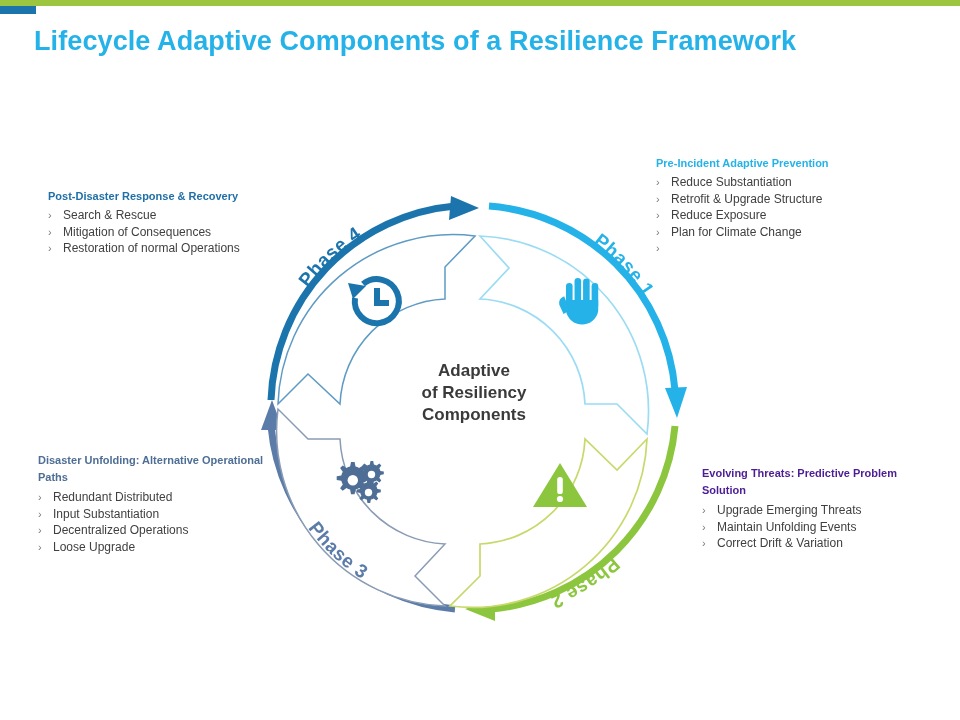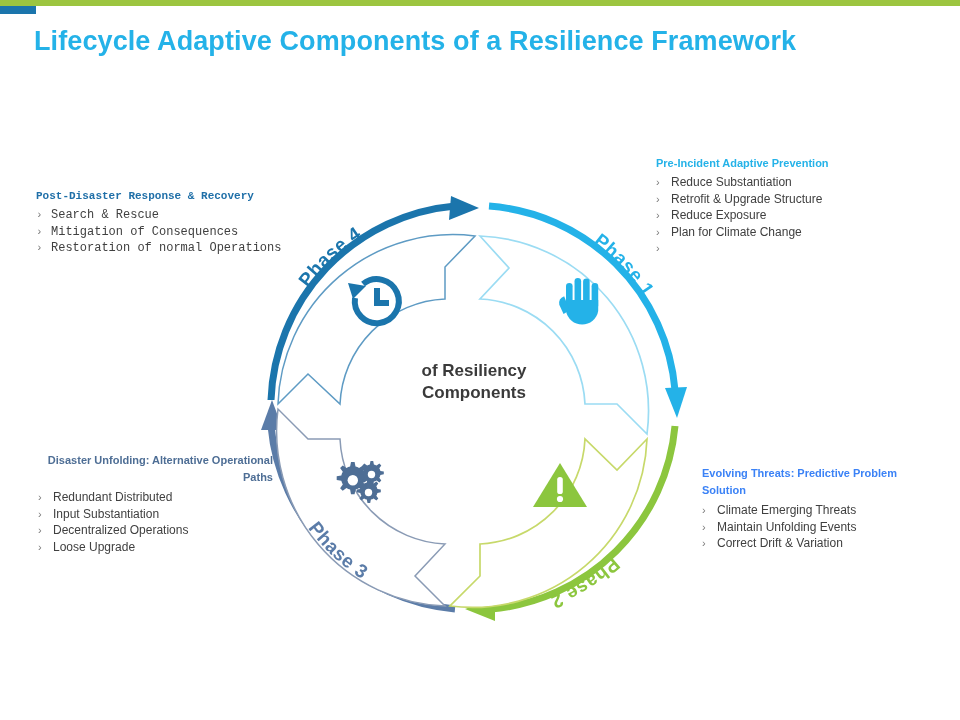--- a/index.html
+++ b/index.html
@@ -26,28 +26,28 @@
   .block .hd{font-size:11px;font-weight:bold;line-height:16px;margin-bottom:3px;}
   .block ul{list-style:none;margin:0;padding:0;}
   .block li{
     font-size:12px;color:#404040;line-height:16.5px;
     padding-left:15px;position:relative;white-space:nowrap;
   }
   .block li .chev{
     position:absolute;left:0;top:0;color:#7a7a7a;font-size:11px;
   }
 
-  #blk-post{left:36px;top:188px;font-family:Liberation Mono, monospace;}
+  #blk-post{left:48px;top:188px;}
   #blk-post .hd{color:#1F6FA8;}
   #blk-pre{left:656px;top:155px;}
   #blk-pre .hd{color:#24B2E8;}
   #blk-dis{left:38px;top:452px;width:235px;}
-  #blk-dis .hd{color:#4E6E95;line-height:17px;white-space:normal;text-align:right;}
+  #blk-dis .hd{color:#4E6E95;line-height:17px;white-space:normal;}
   #blk-evo{left:702px;top:465px;width:225px;}
-  #blk-evo .hd{color:#3b82f6;line-height:17px;white-space:normal;}
+  #blk-evo .hd{color:#4c1d95;line-height:17px;white-space:normal;}
 
   
   #diagram{position:absolute;left:233px;top:168px;width:480px;height:470px;}
   #diagram svg{display:block;width:480px;height:470px;overflow:visible;}
 
   .phase-label{
     font-family:"Liberation Sans", sans-serif;
     font-size:19px;font-weight:bold;letter-spacing:0.5px;
   }
   .center-text{
@@ -92,21 +92,21 @@
       <li><span class="chev">›</span><span>Redundant Distributed</span></li>
       <li><span class="chev">›</span><span>Input Substantiation</span></li>
       <li><span class="chev">›</span><span>Decentralized Operations</span></li>
       <li><span class="chev">›</span><span>Loose Upgrade</span></li>
     </ul>
   </div>
 
   <div class="block" id="blk-evo">
     <div class="hd">Evolving Threats: Predictive Problem Solution</div>
     <ul>
-      <li><span class="chev">›</span><span>Climate Emerging Threats</span></li>
+      <li><span class="chev">›</span><span>Upgrade Emerging Threats</span></li>
       <li><span class="chev">›</span><span>Maintain Unfolding Events</span></li>
       <li><span class="chev">›</span><span>Correct Drift &amp; Variation</span></li>
     </ul>
   </div>
 
   <div id="diagram">
     <svg viewBox="0 0 480 470" xmlns="http://www.w3.org/2000/svg">
       <defs>
 
         <path id="lblArc1" d="M 240 36 A 204 204 0 0 1 444 240"></path>
@@ -212,18 +212,19 @@
       </g>
 
       <g transform="translate(112,108)" fill="none" stroke="#1B75AC">
         <path d="M 10 22 A 22 22 0 1 0 18 8" stroke-width="6" stroke-linecap="butt"></path>
         <polygon points="3,7 21,10 8,23" fill="#1B75AC" stroke="none"></polygon>
         <path d="M 32 12 L 32 27 L 44 27" stroke-width="6" stroke-linecap="butt" stroke-linejoin="miter"></path>
       </g>
     </svg>
 
     <div class="center-text">
+      <div>Adaptive</div>
       <div>of Resiliency</div>
       <div>Components</div>
     </div>
   </div>
 
 </div>
 
 </body></html>

